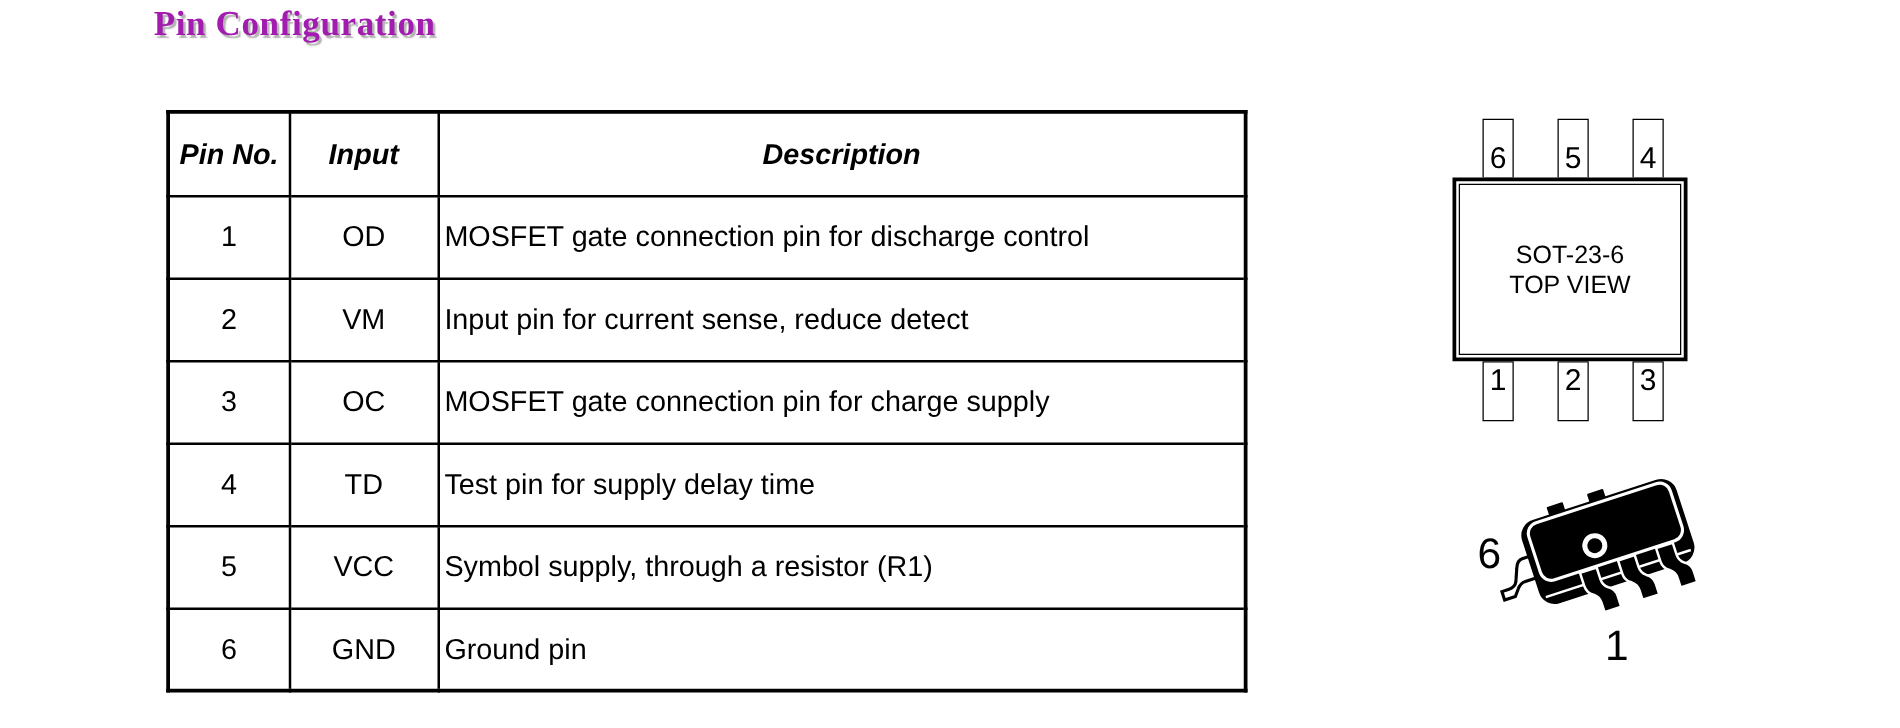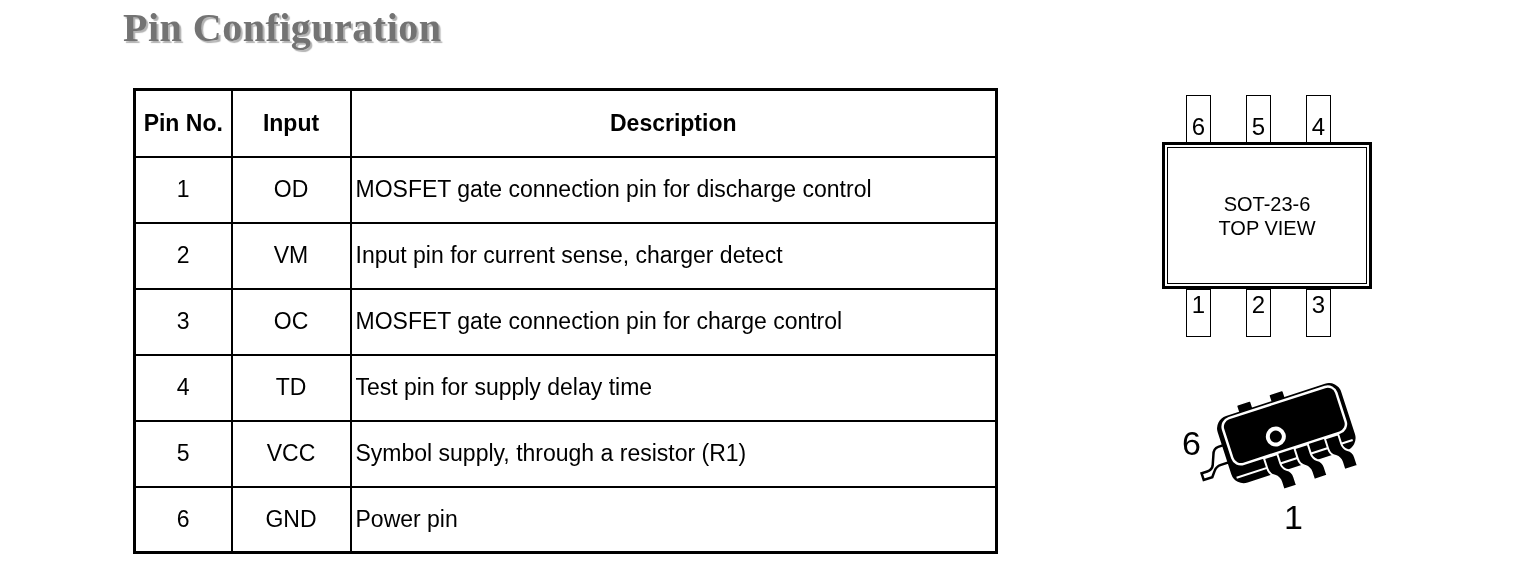--- a/index.html
+++ b/index.html
@@ -6,51 +6,51 @@
   html,body { background:#fff; }
   .screen {
     position:relative; width:1520px; height:582px; background:#ffffff;
     font-family:"Liberation Sans", sans-serif; color:#000; overflow:hidden;
   }
 
   
   .page-title {
     position:absolute; left:123px; top:4px;
     font-family:"Liberation Serif", serif; font-weight:700;
-    font-size:40px; letter-spacing:0.5px; color:#737373;
+    font-size:28px; letter-spacing:0.5px; color:#a21caf;
     text-shadow:2px 2px 1px rgba(0,0,0,0.30);
   }
 
   
   table.pin-table {
     position:absolute; left:133px; top:88px; width:865px;
     border-collapse:collapse; table-layout:fixed;
     border:3px solid #000;
     font-size:23px;
   }
   table.pin-table th, table.pin-table td {
     border:2px solid #000; background:#fff; vertical-align:middle;
   }
   table.pin-table thead th {
-    height:67px; font-weight:700; text-align:center; font-size:23px;
+    height:67px; font-weight:700; text-align:center; font-size:23px;font-style:italic;
   }
   table.pin-table tbody td { height:66px; }
   td.c-pin, td.c-sym { text-align:center; }
   td.c-desc { text-align:left; padding-left:4px; padding-right:4px;margin-top:22px; }
 
   
   .topview { position:absolute; left:1162px; top:95px; width:194px; height:242px; }
   .tv-pin {
     position:absolute; width:25px; border:1.5px solid #000; background:#fff;
     display:flex; justify-content:center; font-size:24px; line-height:1;
   }
   .tv-pin.top { top:0; height:48px; align-items:flex-end; padding-bottom:3px; }
   .tv-pin.bottom { top:194px; height:48px; align-items:flex-start; padding-top:3px; }
   .tv-body {
-    position:absolute; left:0; top:47px; width:210px; height:147px;
+    position:absolute; left:0; top:47px; width:188px; height:147px;
     background:#fff; border:3px solid #000;
     display:flex; align-items:center; justify-content:center;
   }
   .tv-body-inner {
     position:absolute; left:2px; top:2px; right:2px; bottom:2px;
     border:1px solid #000;
   }
   .tv-label { position:relative; text-align:center; font-size:20px; line-height:24px; }
 
   
@@ -82,41 +82,41 @@
     </thead>
     <tbody>
       <tr>
         <td class="c-pin">1</td>
         <td class="c-sym">OD</td>
         <td class="c-desc">MOSFET gate connection pin for discharge control</td>
       </tr>
       <tr>
         <td class="c-pin">2</td>
         <td class="c-sym">VM</td>
-        <td class="c-desc">Input pin for current sense, charger detect</td>
+        <td class="c-desc">Input pin for current sense, reduce detect</td>
       </tr>
       <tr>
         <td class="c-pin">3</td>
         <td class="c-sym">OC</td>
-        <td class="c-desc">MOSFET gate connection pin for charge control</td>
+        <td class="c-desc">MOSFET gate connection pin for charge supply</td>
       </tr>
       <tr>
         <td class="c-pin">4</td>
         <td class="c-sym">TD</td>
         <td class="c-desc">Test pin for supply delay time</td>
       </tr>
       <tr>
         <td class="c-pin">5</td>
         <td class="c-sym">VCC</td>
         <td class="c-desc">Symbol supply, through a resistor (R1)</td>
       </tr>
       <tr>
         <td class="c-pin">6</td>
         <td class="c-sym">GND</td>
-        <td class="c-desc">Power pin</td>
+        <td class="c-desc">Ground pin</td>
       </tr>
     </tbody>
   </table>
 
   <div class="topview">
     <div class="tv-pin top" style="left:24px">
         <span>6</span>
       </div>
     <div class="tv-pin top" style="left:84px">
         <span>5</span>

